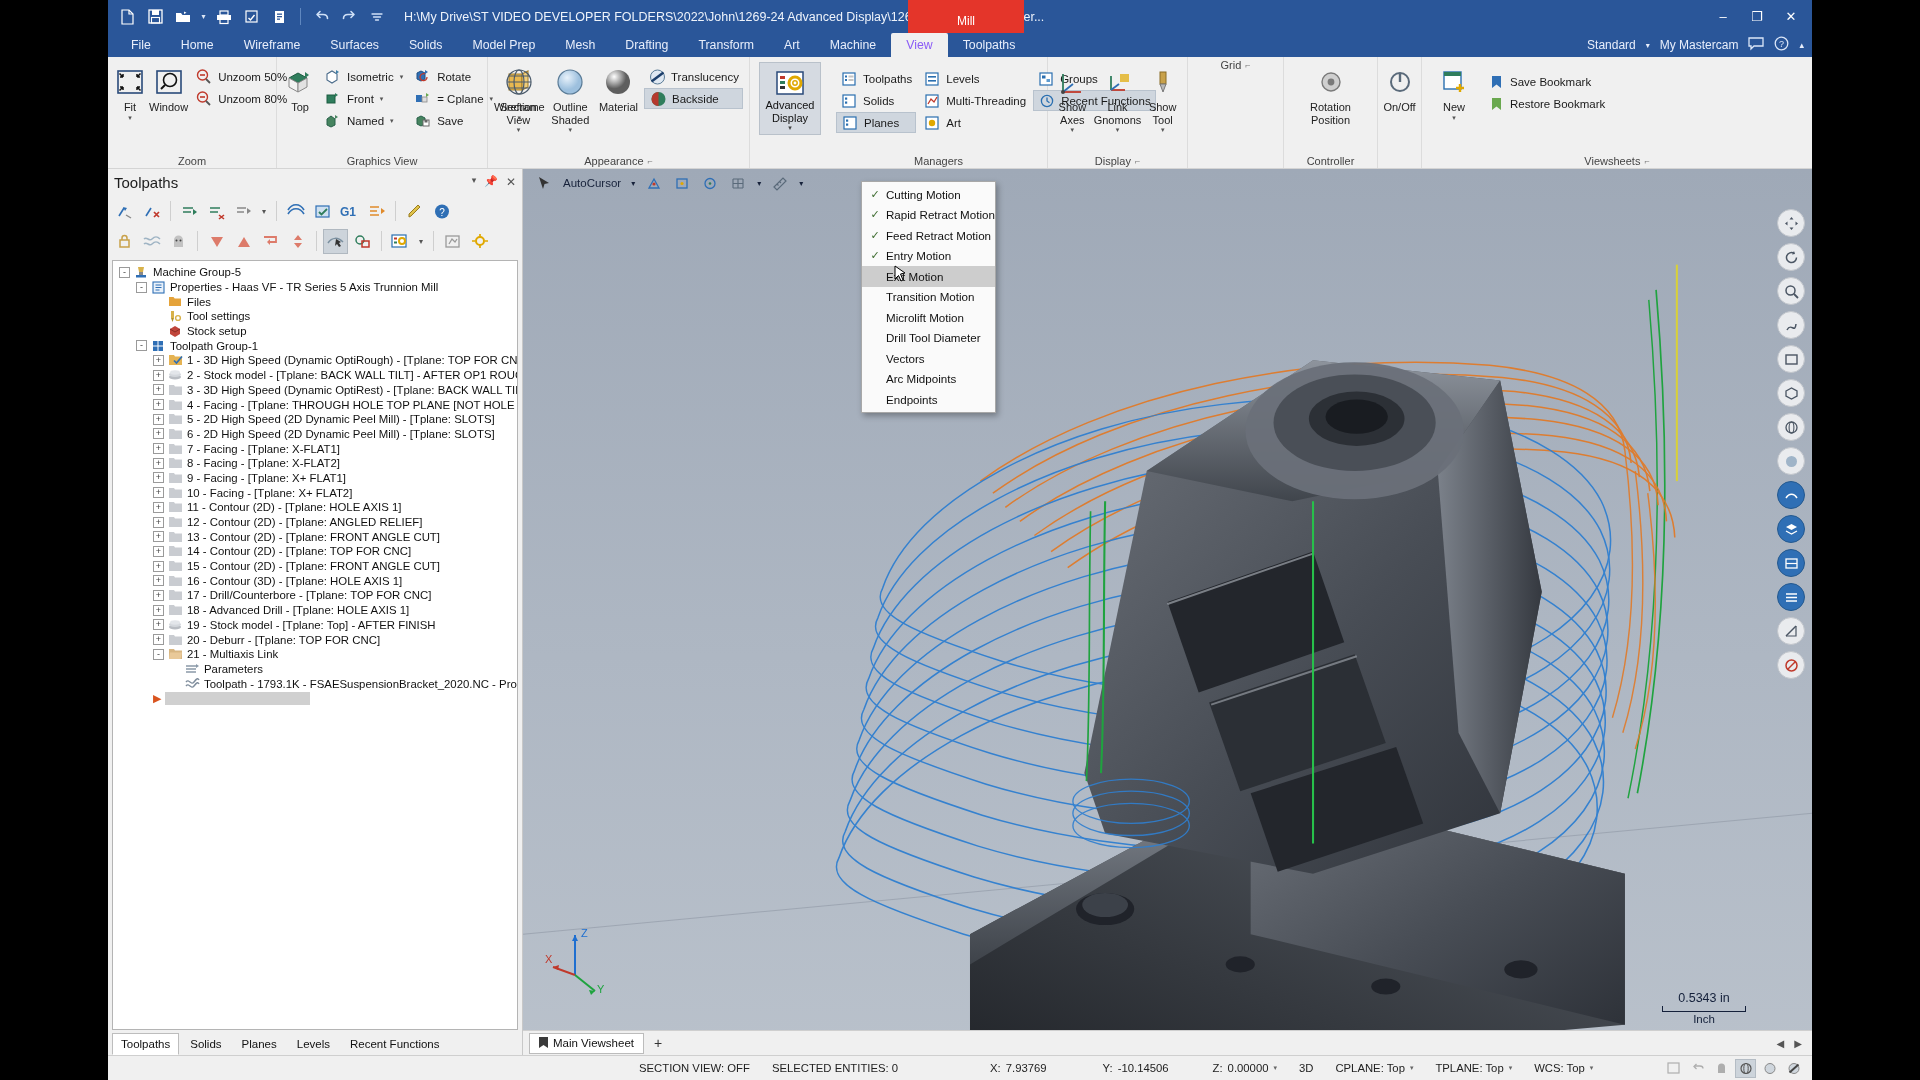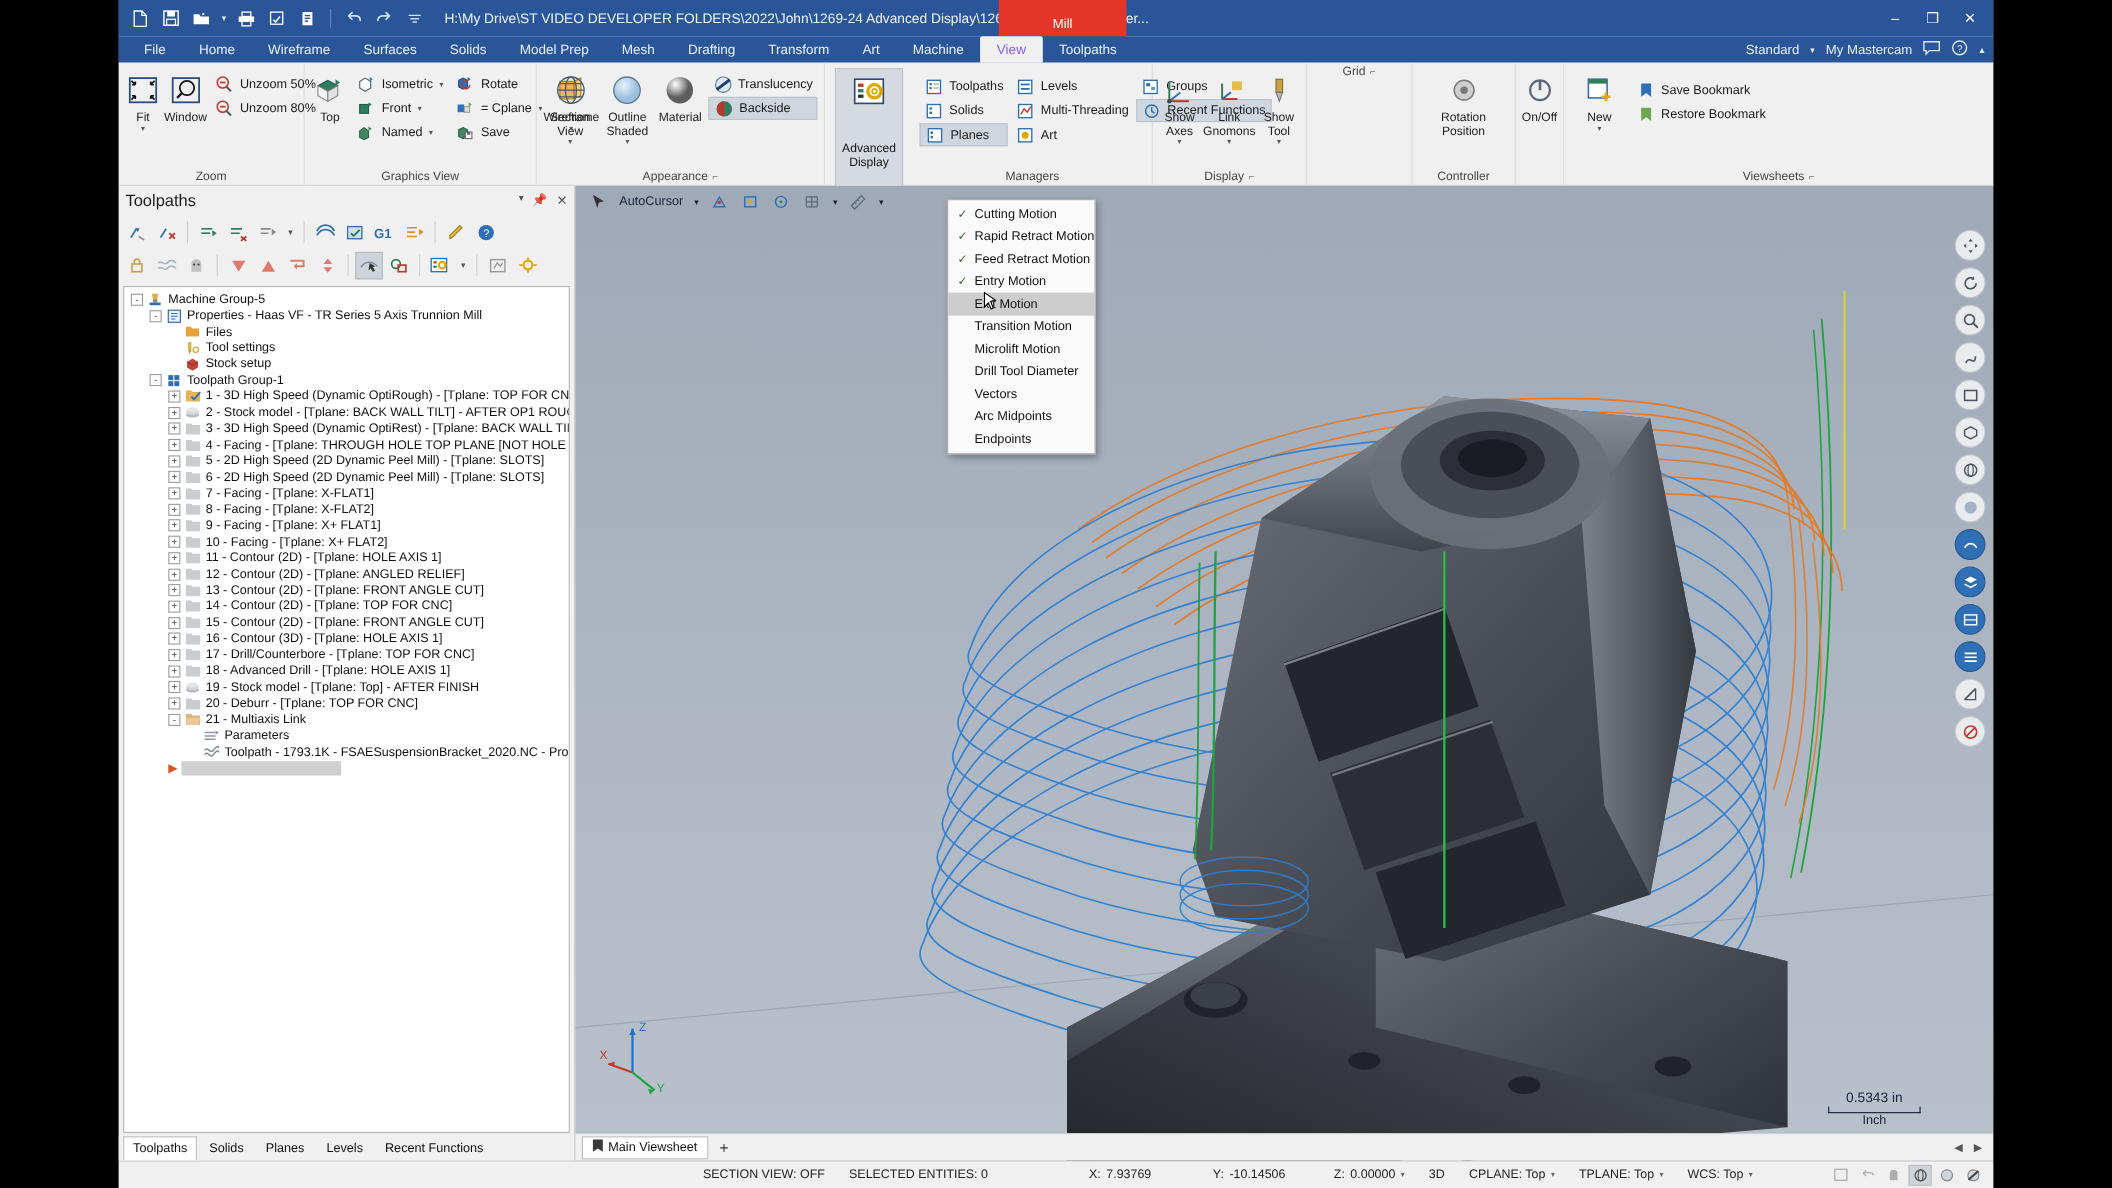--- a/index.html
+++ b/index.html
@@ -81,21 +81,21 @@
     display: flex; align-items: center; gap: 5px; font-size: 11.5px; color: #1a1a1a;
     padding: 2px 4px; white-space: nowrap; height: 21px;
   }
   .smallbtn .ic { width: 18px; height: 17px; display: flex; align-items: center; justify-content: center; }
   .smallbtn .caret { font-size: 7px; color: #555; margin-left: 1px; }
   .smallbtn.sel { background: #cfd6de; border: 1px solid #b8c2cd; }
 
   .advbtn {
     width: 62px; display: flex; flex-direction: column; align-items: center;
     font-size: 11px; color: #111; background: #d5dae1; border: 1px solid #b9c1ca;
-    padding: 4px 2px 2px; line-height: 1.15; text-align: center; gap: 30px;
+    padding: 4px 2px 2px; line-height: 1.15; text-align: center;
   }
 
   
   .dropdown {
     position: absolute; left: 753px; top: 124px; width: 135px;
     background: #fafafa; border: 1px solid #a8a8a8; z-index: 60;
     box-shadow: 2px 3px 6px rgba(0,0,0,.3); padding: 2px 0;
   }
   .dd-item {
     height: 20.5px; display: flex; align-items: center; font-size: 11.6px; color: #111;

